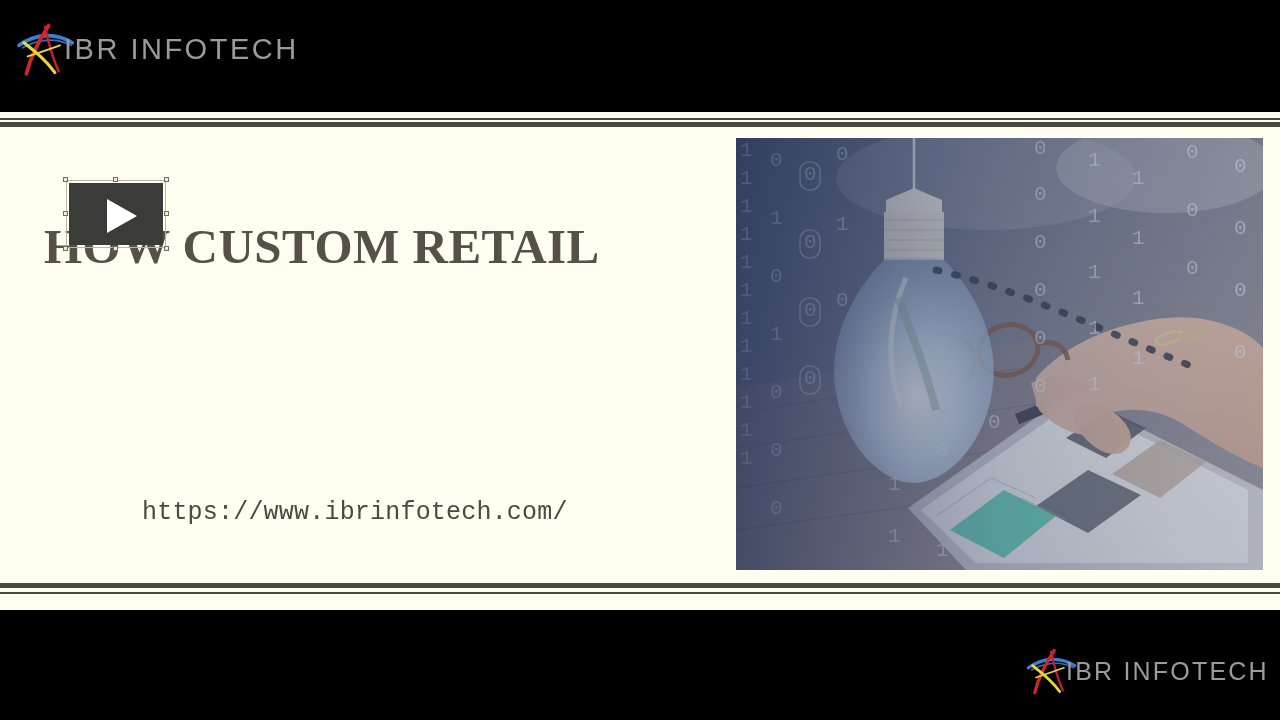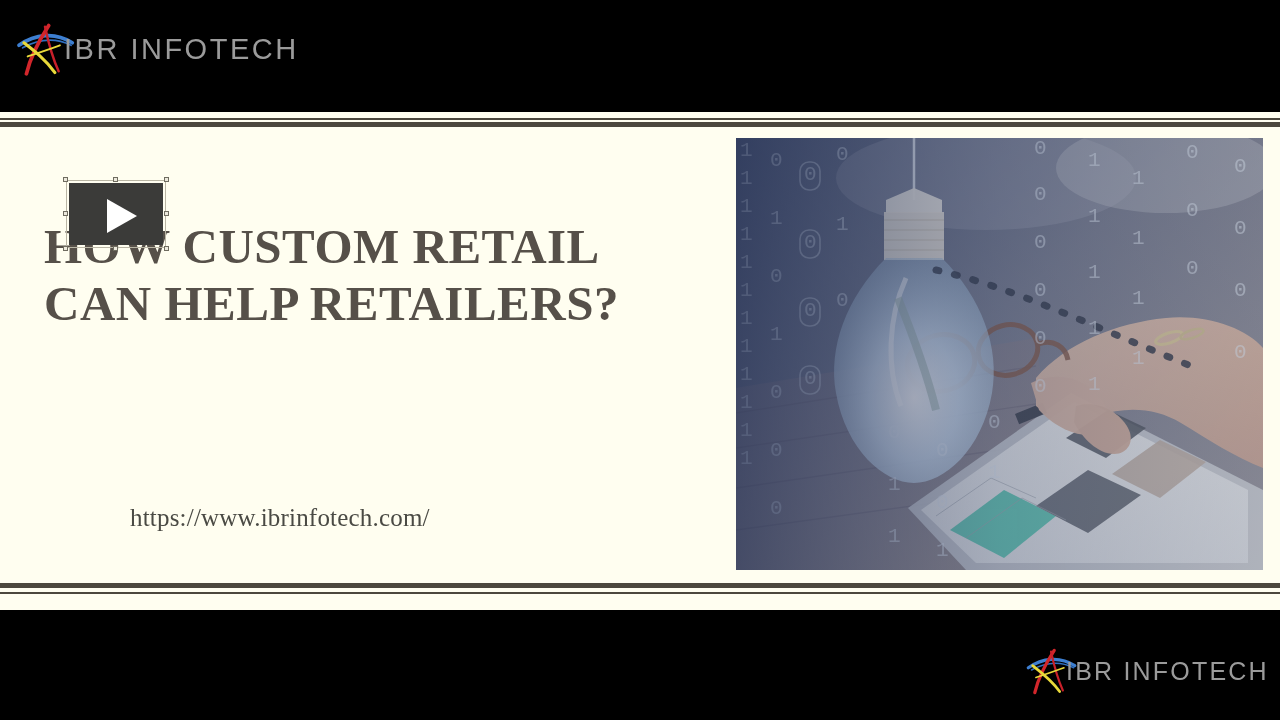--- a/index.html
+++ b/index.html
@@ -71,27 +71,26 @@
     font-weight:700;
     line-height:57px;
     letter-spacing:0.5px;
     text-transform:uppercase;
   }
   .title-line { display:block; white-space:nowrap; }
 
   
   .url {
     position:absolute;
-    left:130px; top:498px;
+    left:142px; top:498px;
     color:#4a4a44;
-    font-family:Liberation Serif, serif;
+    font-family:Liberation Mono, monospace;
     font-size:25px;
     letter-spacing:0.2px;
     white-space:nowrap;
-    margin-top:6px;
   }
 
   
   .play-wrap {
     position:absolute;
     left:66px; top:180px;
     width:100px; height:68px;
   }
   .play-sel {
     position:absolute; inset:0;
@@ -157,21 +156,20 @@
   </div>
 
   <div class="body-area"></div>
   <div class="rule rule-thin-top"></div>
   <div class="rule rule-thick-top"></div>
   <div class="rule rule-thick-bot"></div>
   <div class="rule rule-thin-bot"></div>
 
   <h1 class="title">
     <span class="title-line">HOW CUSTOM RETAIL</span>
-    <span class="title-line">CAN HELP RETAILERS?</span>
   </h1>
 
   <div class="url">https://www.ibrinfotech.com/</div>
 
   <div class="play-wrap">
     <div class="play-sel"></div>
     <div class="play-box">
       <div class="play-tri"></div>
     </div>
     <div class="handle h-tl"></div>

